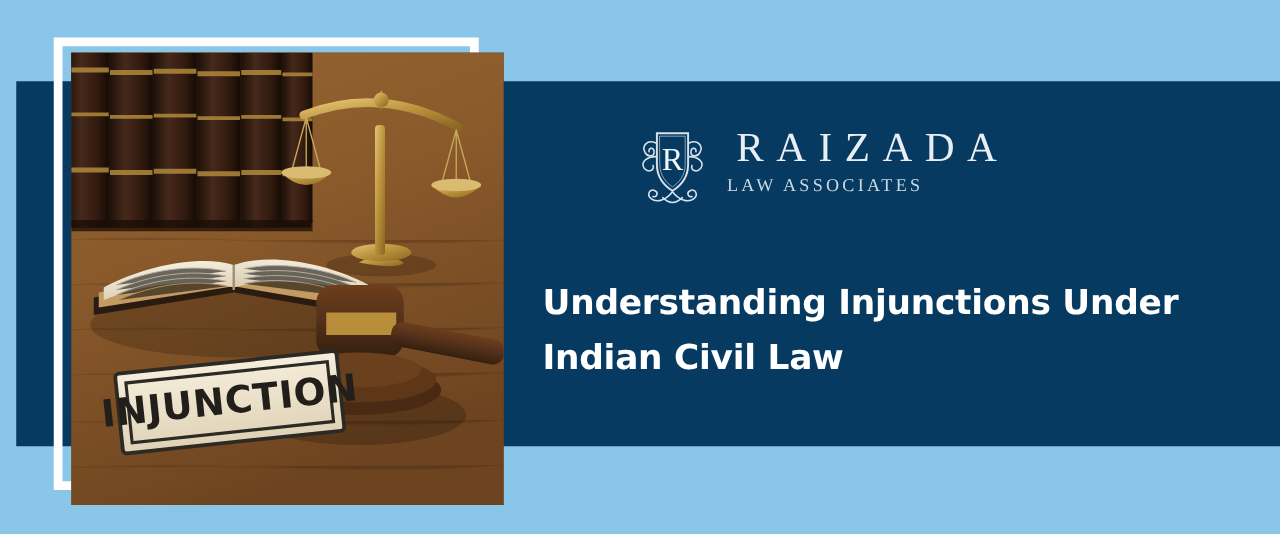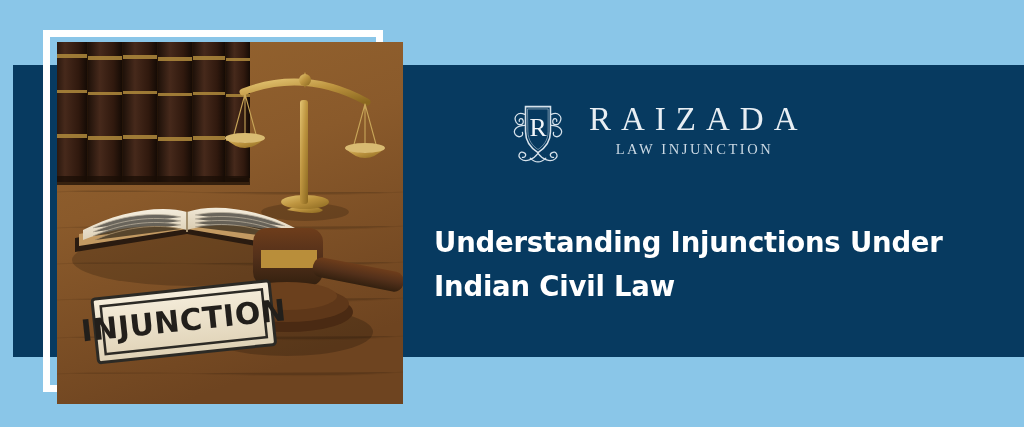--- a/index.html
+++ b/index.html
@@ -65,21 +65,21 @@
     top: 25px;
     display: flex;
     align-items: center;
     height: 80px;
   }
   #logo-mark { width: 78px; height: 78px; flex: 0 0 auto; }
   #logo-words {
     margin-left: 2px;
     display: flex;
     flex-direction: column;
-    align-items: center;
+    align-items: flex-start;
   }
   #brand-name {
     font-family: "Liberation Serif", serif;
     font-size: 33px;
     letter-spacing: 10px;
     color: #E8EEF3;
     line-height: 1.05;
     text-indent: 10px;
     white-space: nowrap;
   }
@@ -266,20 +266,20 @@
           <path d="M67 44 C77 44 83 50 79 56 C75 61 68 58 70 53"></path>
 
           <path d="M50 80 C44 88 34 92 28 87 C23 83 27 76 32 79 C36 81 34 86 30 85"></path>
           <path d="M50 80 C56 88 66 92 72 87 C77 83 73 76 68 79 C64 81 66 86 70 85"></path>
           <path d="M40 86 C44 90 47 91 50 91 C53 91 56 90 60 86"></path>
         </g>
         <text x="50" y="58" text-anchor="middle" font-family="'Liberation Serif', serif" font-size="33" fill="#F2F6F9">R</text>
       </svg>
       <div id="logo-words">
         <div id="brand-name">RAIZADA</div>
-        <div id="brand-sub">LAW INJUNCTION</div>
+        <div id="brand-sub">LAW ASSOCIATES</div>
       </div>
     </div>
 
     <h1 id="headline">Understanding Injunctions Under Indian Civil Law</h1>
 
   </div>
 </div>
 
 </body></html>

